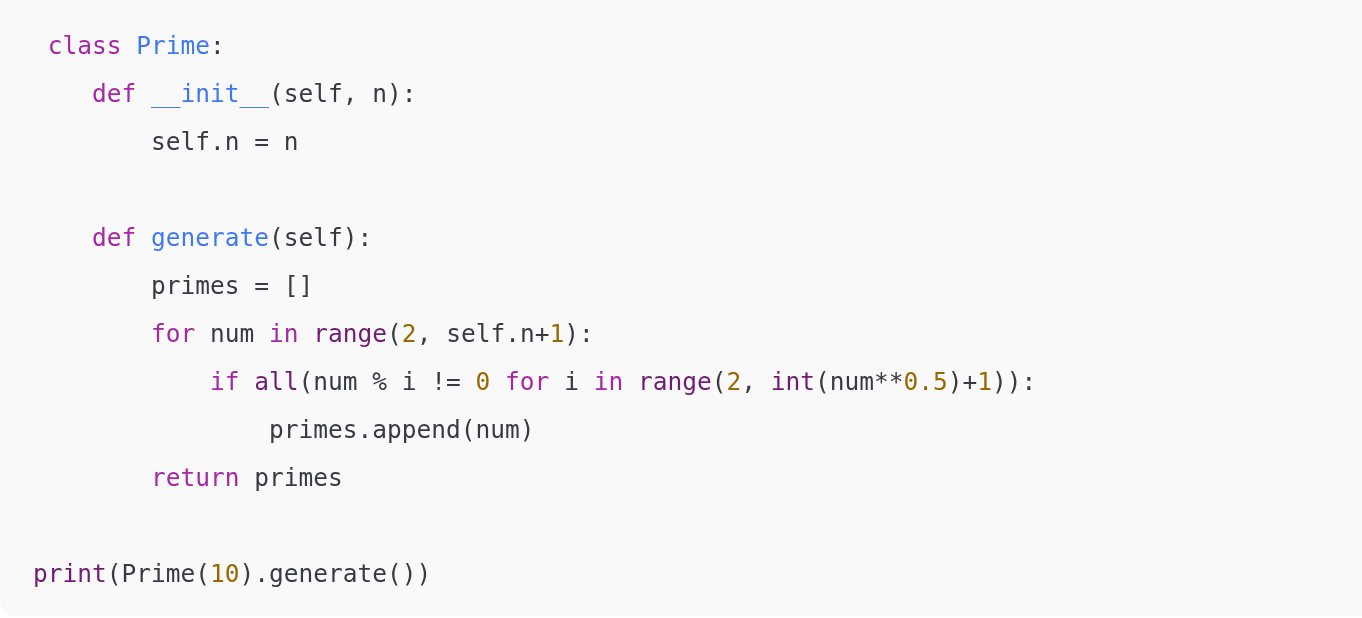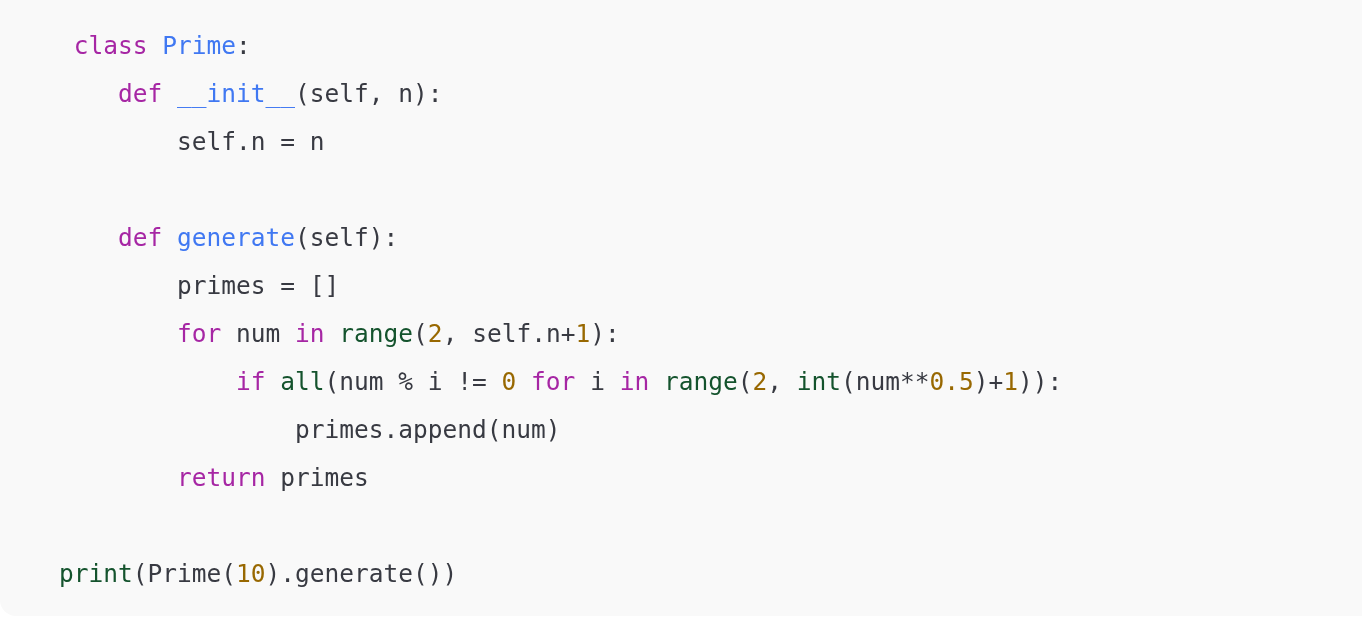--- a/index.html
+++ b/index.html
@@ -8,22 +8,22 @@
     position:absolute; left:0; top:0; width:1362px; height:616px;
     background:#f9f9f9; border-radius:0 0 0 16px;
   }
   pre.code {
     margin:0; position:absolute; left:33px; top:22px;
     font-family:"DejaVu Sans Mono", monospace; font-size:24.5px;
     line-height:48px; color:#383a42; white-space:pre;
   }
   .kw { color:#a626a4; }
   .fn { color:#4078f2; }
-  .bi { color:#14532d; }
+  .bi { color:#701a75; }
   .num { color:#986801; }
-  .line { display:block; height:48px;margin-left:26px; }
+  .line { display:block; height:48px; }
 </style>
 </head>
 <body>
 
 <div class="card">
   <pre class="code" id="code"><span class="line"><span> </span><span class="kw">class</span><span> </span><span class="fn">Prime</span><span>:</span></span><span class="line"><span>    </span><span class="kw">def</span><span> </span><span class="fn">__init__</span><span>(self, n):</span></span><span class="line"><span>        self.n = n</span></span><span class="line"><span></span></span><span class="line"><span>    </span><span class="kw">def</span><span> </span><span class="fn">generate</span><span>(self):</span></span><span class="line"><span>        primes = []</span></span><span class="line"><span>        </span><span class="kw">for</span><span> num </span><span class="kw">in</span><span> </span><span class="bi">range</span><span>(</span><span class="num">2</span><span>, self.n+</span><span class="num">1</span><span>):</span></span><span class="line"><span>            </span><span class="kw">if</span><span> </span><span class="bi">all</span><span>(num % i != </span><span class="num">0</span><span> </span><span class="kw">for</span><span> i </span><span class="kw">in</span><span> </span><span class="bi">range</span><span>(</span><span class="num">2</span><span>, </span><span class="bi">int</span><span>(num**</span><span class="num">0.5</span><span>)+</span><span class="num">1</span><span>)):</span></span><span class="line"><span>                primes.append(num)</span></span><span class="line"><span>        </span><span class="kw">return</span><span> primes</span></span><span class="line"><span></span></span><span class="line"><span class="bi">print</span><span>(Prime(</span><span class="num">10</span><span>).generate())</span></span></pre>
 </div>
 
 </body></html>

